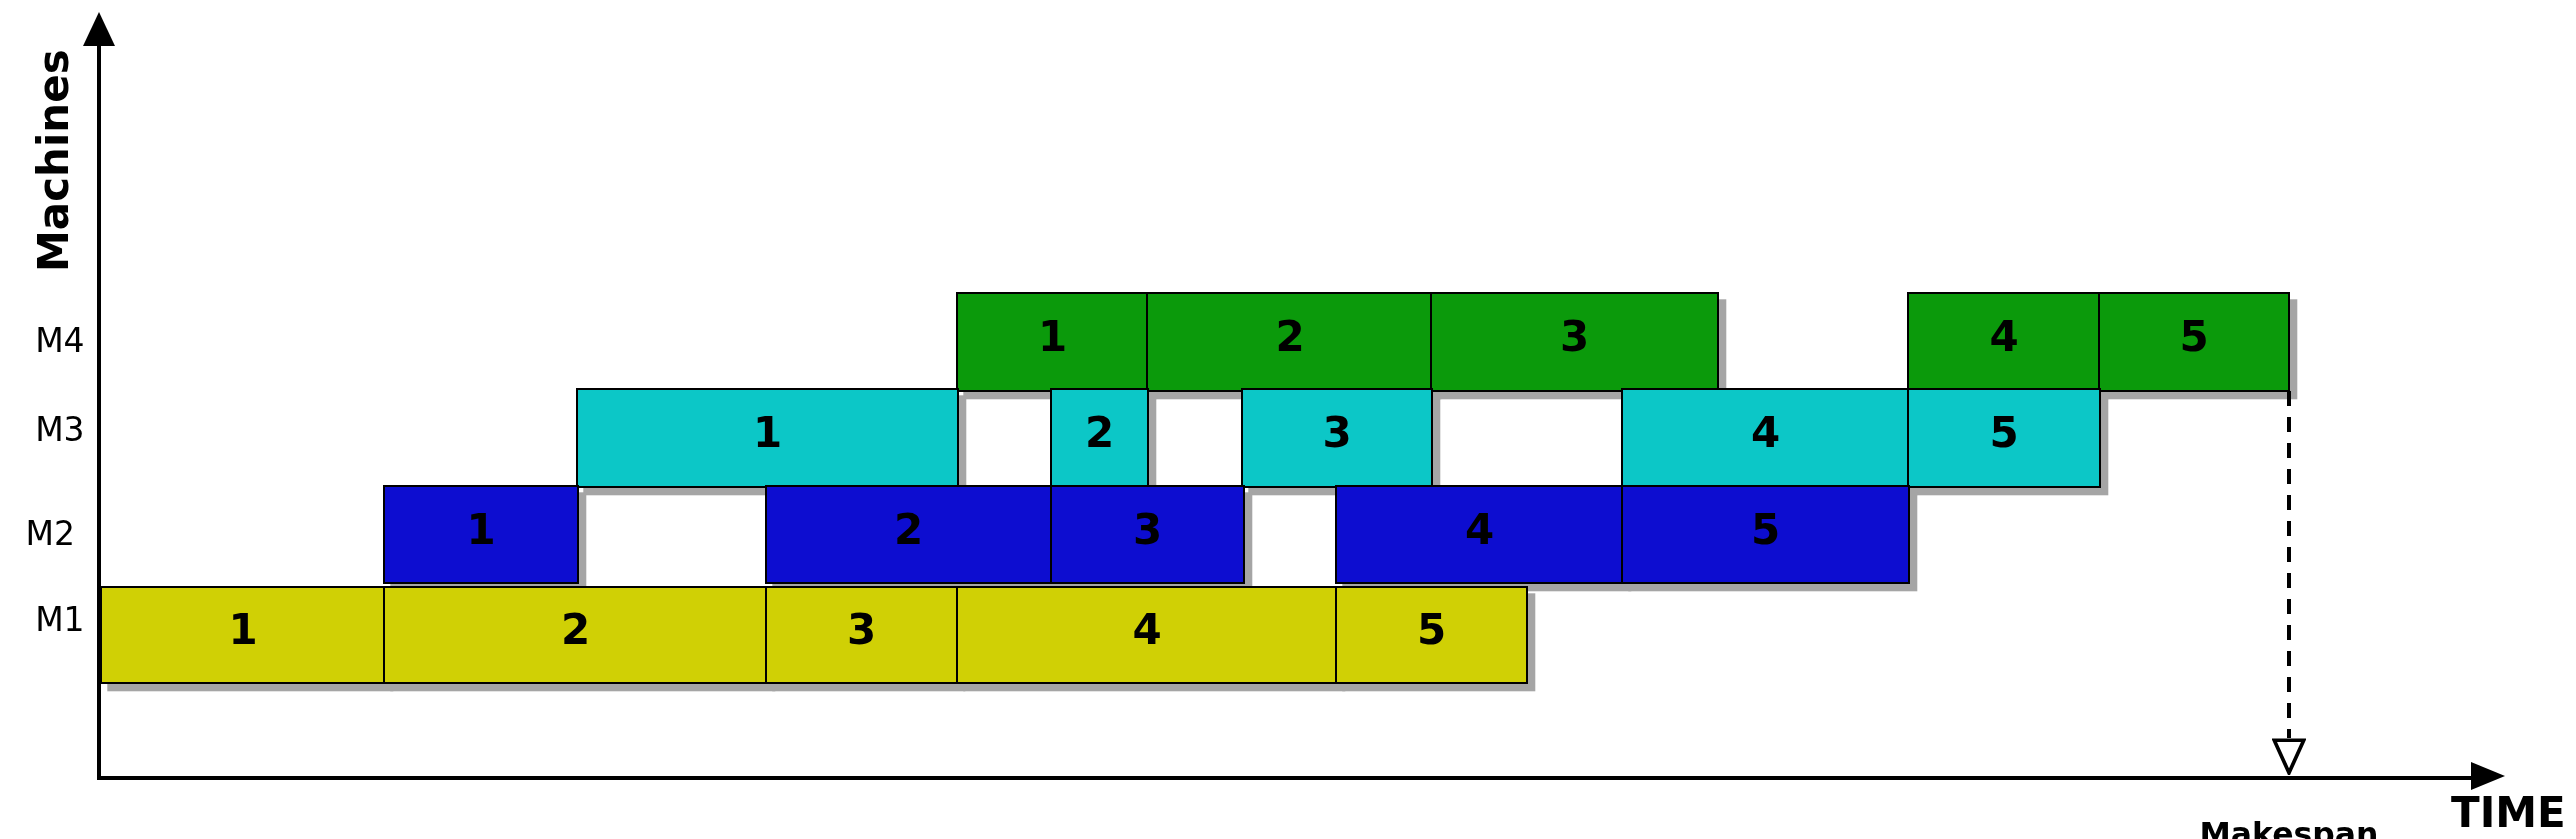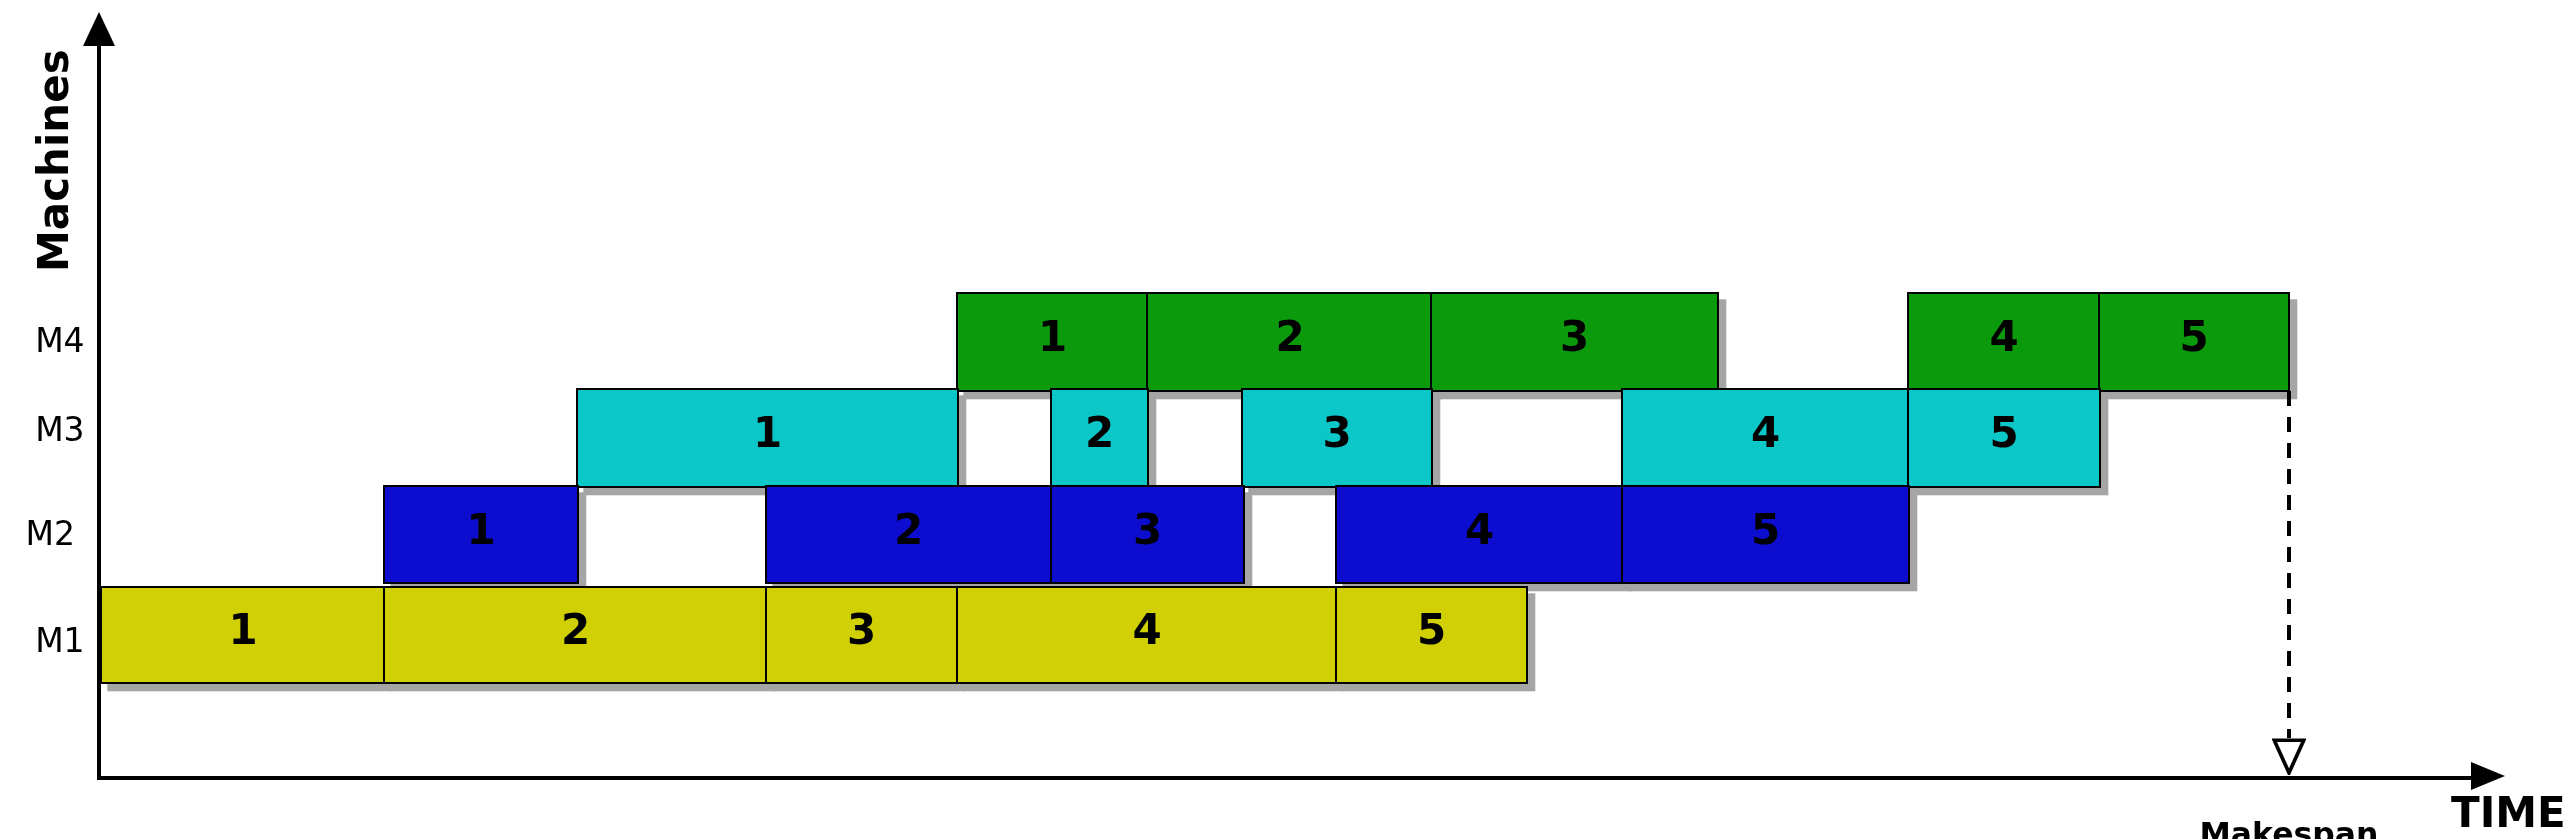--- a/index.html
+++ b/index.html
@@ -150,18 +150,18 @@
     <div class="makespan-label" id="makespan-text" style="top: 816px; width: 190px; left: 2194px;">Makespan</div>
   </div>
 
   <div class="layer">
     <div class="ylabel" style="left:29px;top:272px;width:217px;">Machines</div>
     <div class="time-label" style="left:2451px;top:788px;">TIME</div>
     <div id="machine-labels">
         <div class="machine-label" style="left: 14.6px; width: 70px; top: 313px;">M4</div>
         <div class="machine-label" style="left: 14.6px; width: 70px; top: 402px;">M3</div>
         <div class="machine-label" style="left: 5px; width: 70px; top: 506px;">M2</div>
-        <div class="machine-label" style="left: 14.6px; width: 70px; top: 613px;">M1</div>
+        <div class="machine-label" style="left: 14.6px; width: 70px; top: 592px;">M1</div>
       </div>
   </div>
 
 </div>
 
 
 </body></html>

